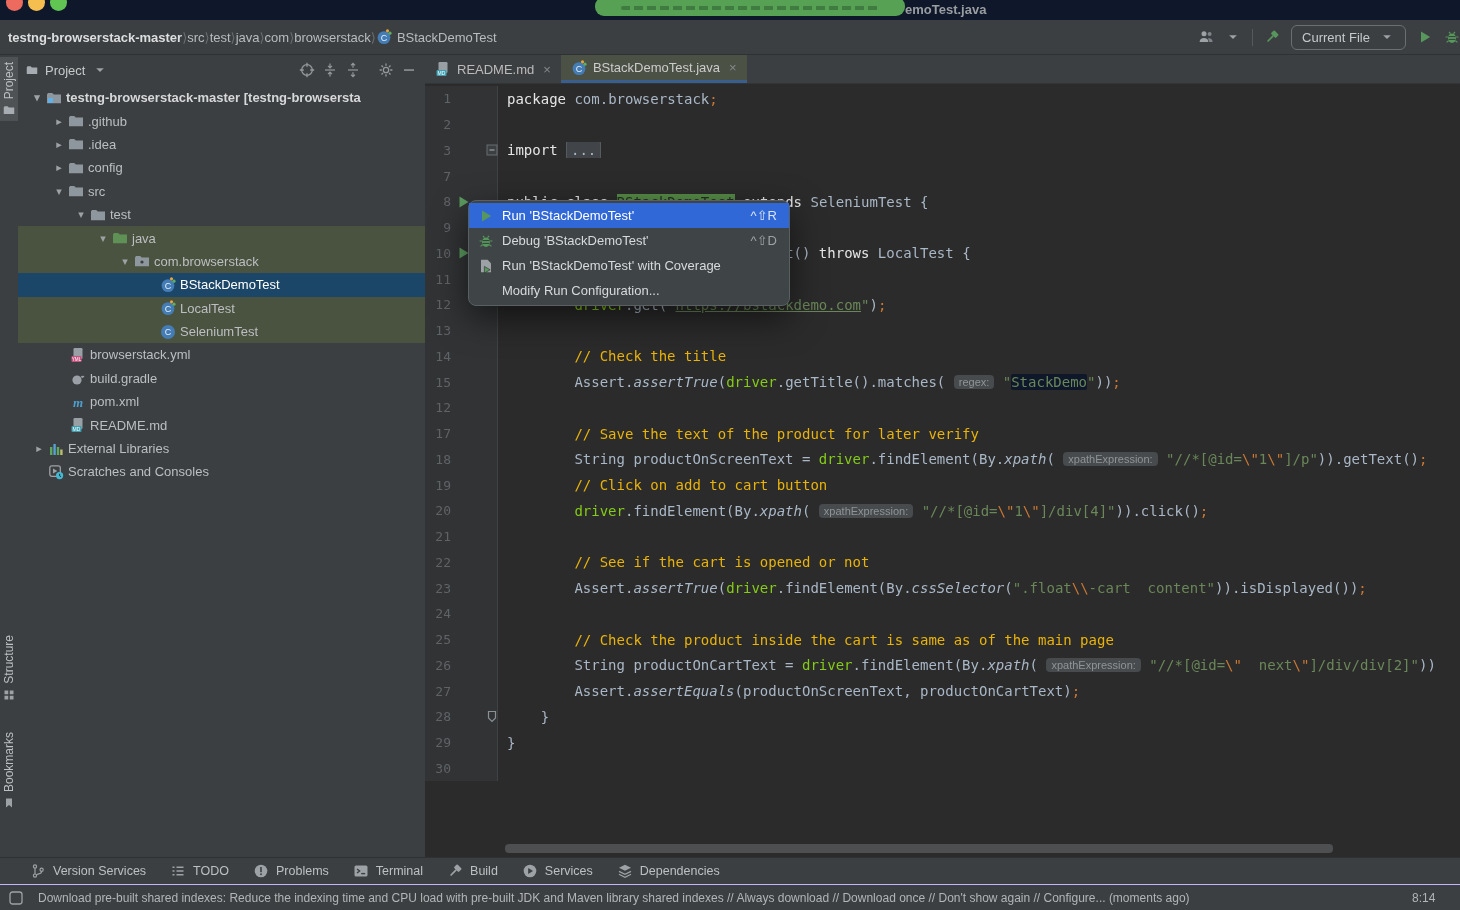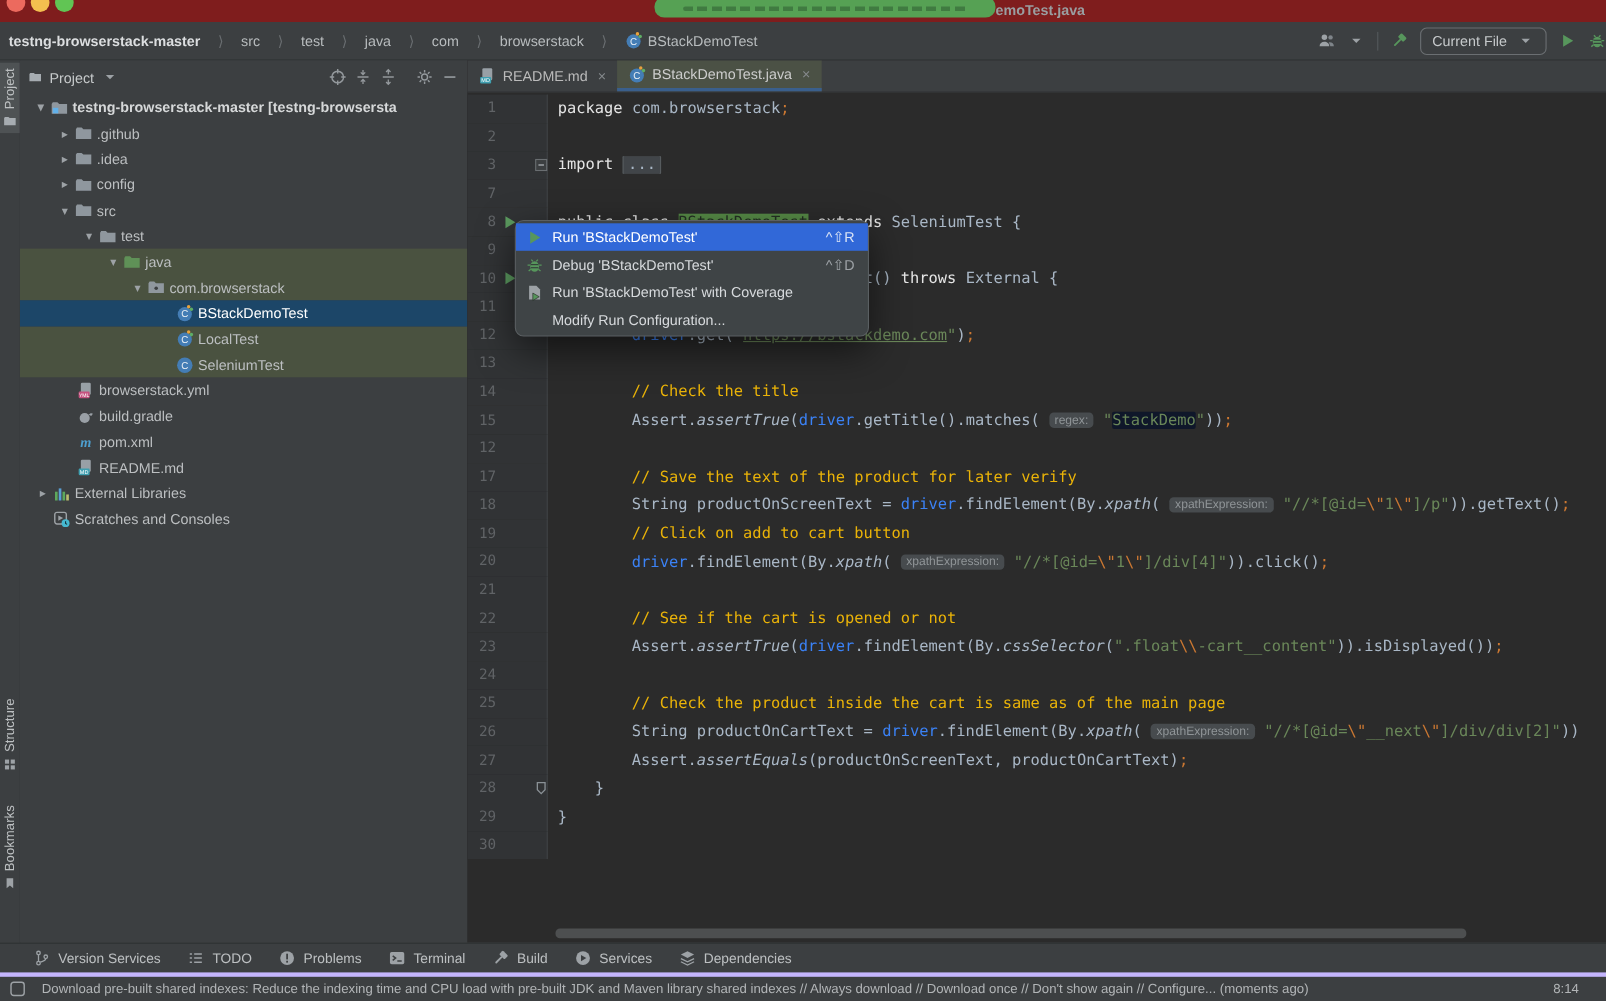--- a/index.html
+++ b/index.html
@@ -1,29 +1,29 @@
 <!DOCTYPE html>
 <html><head>
 <meta charset="utf-8">
 <style>
   html,body{margin:0;padding:0;background:#222;}
   .app{position:relative;width:1460px;height:910px;background:#3c3f41;overflow:hidden;
        font-family:"Liberation Sans",sans-serif;color:#bbb;-webkit-font-smoothing:antialiased;}
   
-  .titlebar{position:absolute;left:0;top:0;width:100%;height:20px;background:#7f1d1d;}
+  .titlebar{position:absolute;left:0;top:0;width:100%;height:20px;background:#0f172a;}
   .tl{position:absolute;top:-6px;width:17px;height:17px;border-radius:50%;}
   .pill{position:absolute;left:595px;top:-3px;width:310px;height:19px;border-radius:9px;background:#56a154;
         overflow:hidden;}
   .pill .fake{position:absolute;left:26px;top:9px;right:26px;height:4px;border-radius:2px;
         background:repeating-linear-gradient(90deg,#2e5c31 0 9px,transparent 9px 13px);opacity:.55;}
   .title-frag{position:absolute;left:905px;top:2px;font-size:13px;color:#9a9ea1;font-weight:bold;}
   
   .navbar{position:absolute;left:0;top:20px;width:100%;height:35px;background:#3c3f41;
           border-bottom:1px solid #2f3234;display:flex;align-items:center;padding:0 8px;box-sizing:border-box;}
-  .crumbs{display:flex;align-items:center;gap:16px;font-size:13px;color:#b8bcbe;}
+  .crumbs{display:flex;align-items:center;gap:0;font-size:13px;color:#b8bcbe;}
   .crumb{white-space:nowrap;display:flex;align-items:center;gap:5px;}
   .crumb.bold{font-weight:bold;color:#dcdee0;}
   .csep{color:#6a6e71;font-size:13px;}
   .nav-right{margin-left:auto;display:flex;align-items:center;gap:11px;margin-right:-8px;}
   .vdiv{width:1px;height:17px;background:#55595c;}
   .runcfg{display:flex;align-items:center;gap:9px;height:23px;border:1px solid #6b6f72;border-radius:6px;
           padding:0 10px;font-size:13px;color:#c6c9cb;}
   
   .stripe{position:absolute;left:0;top:55px;width:18px;bottom:53px;background:#3c3f41;border-right:1px solid #2f3234;}
   .stripe-item{position:absolute;left:0;width:18px;display:flex;flex-direction:column;align-items:center;gap:5px;padding:5px 0;}
@@ -52,21 +52,21 @@
   .codewrap{position:absolute;left:0;top:29px;right:0;bottom:0;overflow:hidden;padding-top:2px;}
   .crow{display:flex;height:25.75px;align-items:center;}
   .gut{width:73px;flex:none;height:100%;background:#313335;border-right:1px solid #3f4345;position:relative;
        display:flex;align-items:center;box-sizing:border-box;}
   .lnum{width:26px;text-align:right;font:13px "DejaVu Sans Mono",monospace;color:#606366;}
   .gmark{position:absolute;left:31px;top:50%;transform:translateY(-50%);display:flex;}
   .fmark{position:absolute;left:59px;top:50%;transform:translateY(-50%);display:flex;}
   .codeline{flex:1;font:14px "DejaVu Sans Mono",monospace;white-space:pre;overflow:hidden;color:#a9b7c6;}
   .seg{font:inherit;}
   .kw{color:#e5e5e5;} .pl{color:#a9b7c6;} .cmt{color:#eab308;} .str{color:#6a8759;}
-  .fld{color:#3b82f6;} .esc{color:#cc7832;} .semi{color:#cc7832;} .ann{color:#bbb529;}
+  .fld{color:#84cc16;} .esc{color:#cc7832;} .semi{color:#cc7832;} .ann{color:#bbb529;}
   .it{font-style:italic;}
   .url{text-decoration:underline;}
   .wavy{text-decoration:underline wavy #5f8f5f 1px;}
   .rhl{background:#0f172a;border-radius:2px;}
   .clshl{background:#568a46;color:#243024;}
   .foldbox{background:#414549;border:1px solid #565b5e;border-radius:2px;padding:0 4px;color:#a9b7c6;}
   .chip{background:#474b4e;color:#8f9497;border-radius:4px;padding:1px 5px;font-size:11px;
         font-family:"Liberation Sans",sans-serif;vertical-align:1px;}
   .hscroll{position:absolute;left:505px;top:844px;width:828px;height:9px;border-radius:4px;
            background:rgba(125,129,132,.42);}
@@ -75,21 +75,21 @@
          border-radius:8px;box-shadow:0 12px 34px rgba(0,0,0,.55);z-index:20;padding:2px 0;box-sizing:border-box;}
   .mitem{display:flex;align-items:center;height:25px;padding:0 12px 0 8px;font-size:13px;color:#d7dadd;gap:7px;}
   .mitem .mic{width:18px;display:flex;align-items:center;justify-content:center;}
   .mitem .msc{margin-left:auto;color:#9da2a6;font-size:13px;}
   .mitem.sel{background:#3168d8;color:#fff;}
   .mitem.sel .msc{color:#d9e3f5;}
   
   .bbar{position:absolute;left:0;bottom:26px;width:100%;height:27px;background:#3c3f41;border-top:1px solid #2f3234;
         display:flex;align-items:center;gap:24px;padding-left:30px;box-sizing:border-box;}
   .bitem{display:flex;align-items:center;gap:7px;font-size:12.5px;color:#bdc0c2;white-space:nowrap;}
-  .sbar{position:absolute;left:0;bottom:0;width:100%;height:26px;background:#3c3f41;border-top:4px solid #c4b5fd;
+  .sbar{position:absolute;left:0;bottom:0;width:100%;height:26px;background:#3c3f41;border-top:1px solid #c4b5fd;
         display:flex;align-items:center;padding:0 0 0 8px;box-sizing:border-box;font-size:12px;color:#b2b5b7;}
   .sbar .msg{margin-left:14px;flex:1;white-space:nowrap;overflow:hidden;}
   .sbar .caret{margin:0 24px 0 12px;}
   .sbar .lend{margin-right:-6px;}
   .icn{display:inline-flex;align-items:center;justify-content:center;line-height:0;}
 </style>
 </head>
 <body>
 
 <div class="app">
@@ -515,21 +515,21 @@
         </div>
         <div class="crow">
           <div class="gut">
             <span class="lnum">10</span>
             <span class="gmark">
               <svg xmlns="http://www.w3.org/2000/svg" width="16" height="16" viewBox="0 0 16 16">
                 <path d="M3.5 2.5v11l9-5.5z" fill="#5c9c60"></path>
               </svg>
             </span>
           </div>
-          <div class="codeline" style="padding-left: 42.7px;"><span class="seg kw">public void </span><span class="seg pl">testAddProductCart() </span><span class="seg kw">throws</span><span class="seg pl"> External {</span></div>
+          <div class="codeline" style="padding-left: 42.7px;"><span class="seg kw">public void </span><span class="seg pl">testAddProductCart() </span><span class="seg kw">throws</span><span class="seg pl"> LocalTest {</span></div>
         </div>
         <div class="crow">
           <div class="gut">
             <span class="lnum">11</span>
           </div>
           <div class="codeline" style="padding-left: 76.4px;"><span class="seg cmt">// Navigate to </span><span class="seg cmt wavy">bstackdemo</span></div>
         </div>
         <div class="crow">
           <div class="gut">
             <span class="lnum">12</span>

